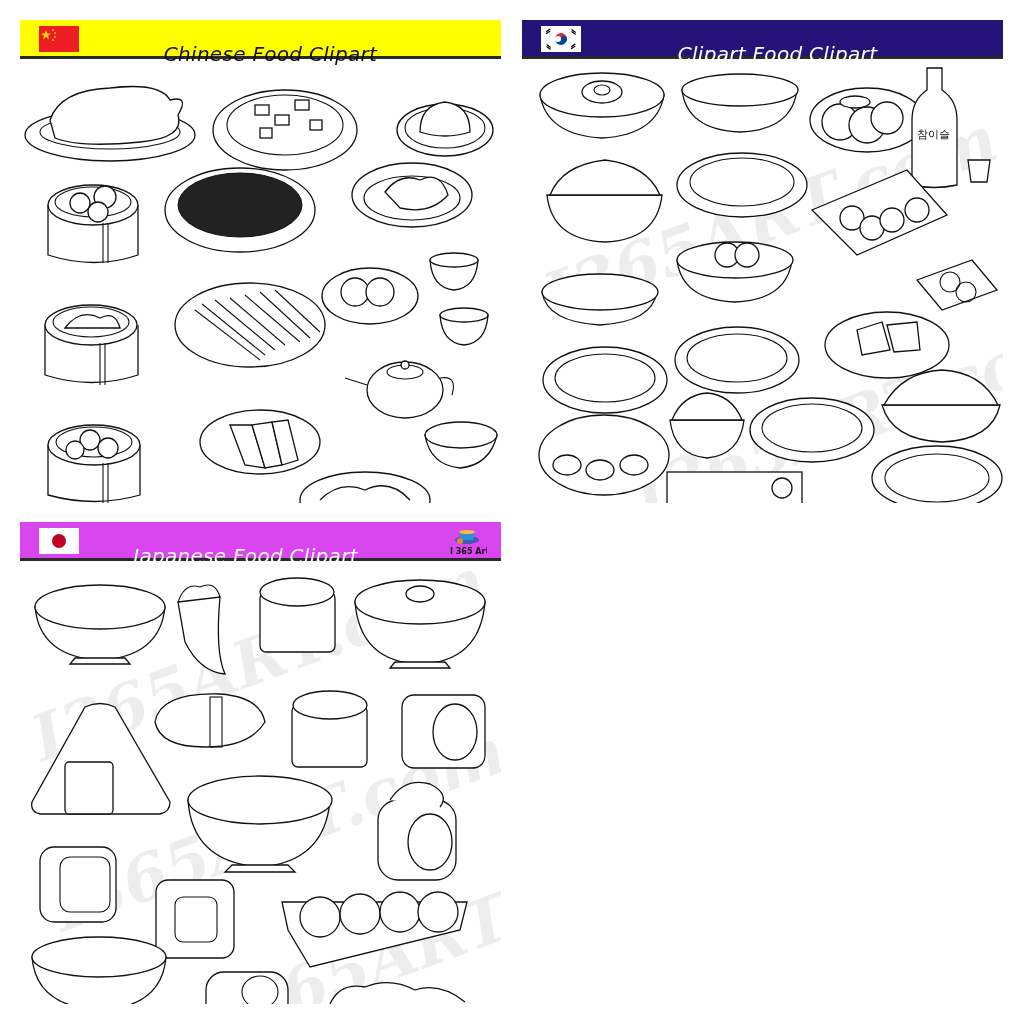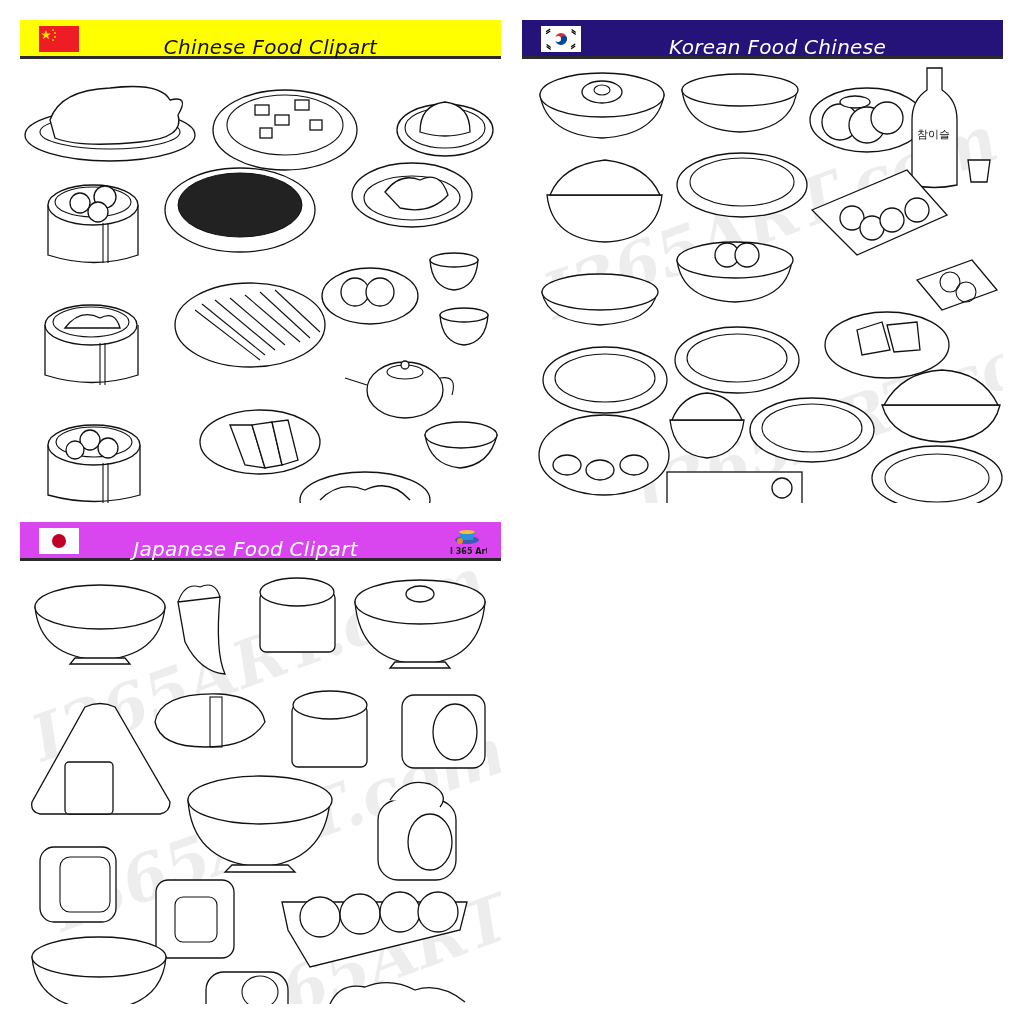--- a/index.html
+++ b/index.html
@@ -13,21 +13,21 @@
 
   .header {
     position: relative; height: 39px; width: 100%;
     border-bottom: 3px solid #2a2a2a;
     display: flex; align-items: center;
   }
   .header .flag {
     position: absolute; left: 19px; top: 6px; width: 40px; height: 26px;
   }
   .header .title {
-    position: absolute; left: 0; right: 0; top: 8px; height: 36px;
+    position: absolute; left: 0; right: 0; top: 15px; height: 36px;
     text-align: center; line-height: 38px;
     font-family: "DejaVu Sans", sans-serif; font-style: italic;
     font-size: 20px; letter-spacing: 0.3px;
   }
   .cn-header { background: #ffff00; }
   .cn-header .title { color: #111111; padding-left: 20px; }
   .kr-header { background: #25137a; }
   .kr-header .title { color: #ffffff; padding-left: 30px; }
   .jp-header { background: #d946ef; }
   .jp-header .title { color: #ffffff; padding-left: 0px; left:-30px; }
@@ -195,21 +195,21 @@
           <rect x="5" y="4" width="5" height="1.2" transform="rotate(-35 7 5)"></rect>
           <rect x="5" y="6" width="5" height="1.2" transform="rotate(-35 7 7)"></rect>
       <rect x="30" y="4" width="5" height="1.2" transform="rotate(35 32 5)"></rect>
           <rect x="30" y="6" width="5" height="1.2" transform="rotate(35 32 7)"></rect>
       <rect x="5" y="19" width="5" height="1.2" transform="rotate(35 7 20)"></rect>
           <rect x="5" y="21" width="5" height="1.2" transform="rotate(35 7 22)"></rect>
       <rect x="30" y="19" width="5" height="1.2" transform="rotate(-35 32 20)"></rect>
           <rect x="30" y="21" width="5" height="1.2" transform="rotate(-35 32 22)"></rect>
         </g>
     </svg>
-    <div class="title">Korean Food Chinese</div>
+    <div class="title">Clipart Food Clipart</div>
   </div>
   <div class="canvas">
     <div class="watermark" style="left:10px;top:120px;">I365ART.com</div>
     <div class="watermark" style="left:100px;top:320px;">I365ART.com</div>
     <svg class="art" width="481" height="443" viewBox="0 0 481 443">
 
       <g>
           <path class="ln" d="M18,35 Q25,75 80,78 Q135,75 142,35Z"></path>
           <ellipse class="ln" cx="80" cy="35" rx="62" ry="22"></ellipse>
           <ellipse class="ln" cx="80" cy="32" rx="20" ry="11"></ellipse>

